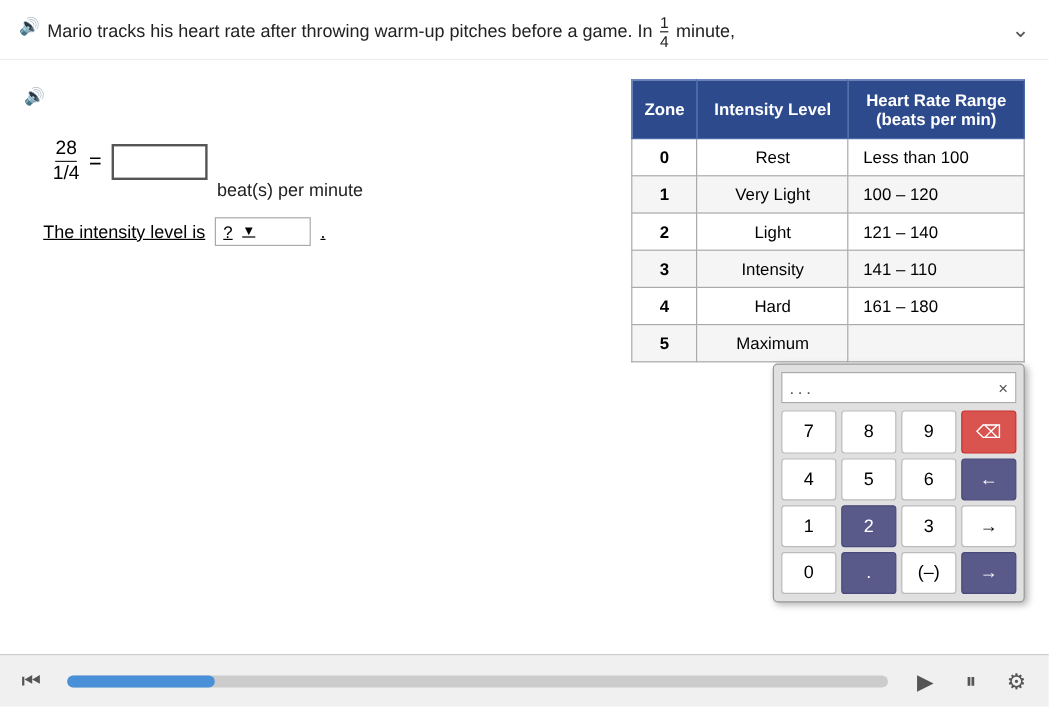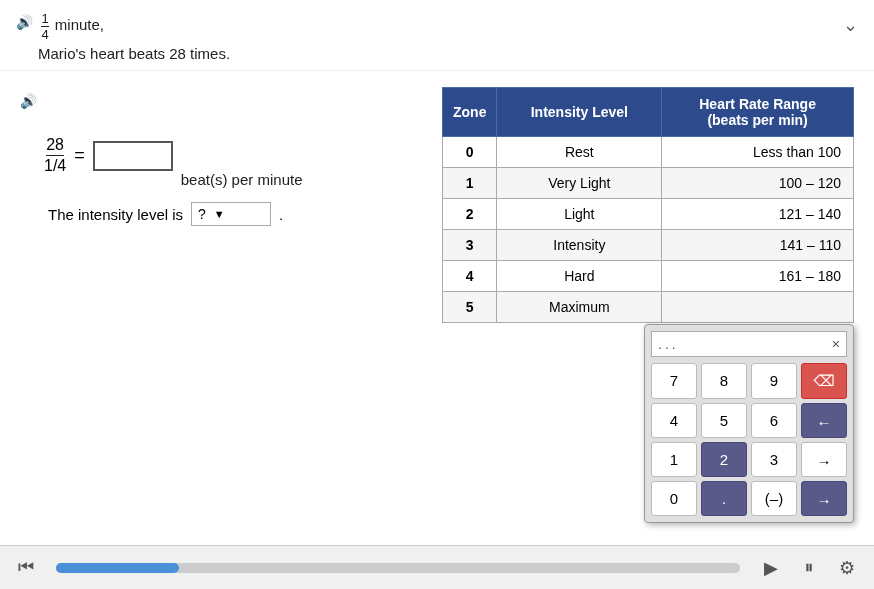--- a/index.html
+++ b/index.html
@@ -105,40 +105,41 @@
     .beat-label {
       font-size: 15px;
       color: #222;
       margin-top: 48px;
     }
 
     .intensity-row {
       display: flex;
       align-items: center;
       gap: 8px;
-      margin-left: 28px;
+      margin-left: 16px;
       font-size: 15px;
+      text-decoration: underline;
     }
 
     .intensity-dropdown {
       border: 1px solid #aaa;
       background: #fff;
       padding: 3px 6px;
       font-size: 14px;
       cursor: pointer;
       display: flex;
       align-items: center;
       gap: 4px;
       min-width: 80px;
       position: relative;
     }
 
     
     .right-panel {
-      width: 412px;
+      width: 328px;
       position: relative;
     }
 
     .heart-table {
       border-collapse: collapse;
       width: 100%;
       border: 1px solid #666;
     }
 
     .heart-table th {
@@ -159,21 +160,21 @@
       background: #fff;
     }
 
     .heart-table td:first-child {
       text-align: center;
       font-weight: bold;
       width: 50px;
     }
 
     .heart-table td:last-child {
-      text-align: right;
+      text-align: left;
     }
 
     .heart-table tr:nth-child(even) td {
       background: #f5f5f5;
     }
 
     
     .calc-popup {
       position: absolute;
       bottom: -200px;
@@ -321,29 +322,27 @@
       justify-content: center;
     }
   </style>
 </head>
 <body>
 
 <div class="top-bar">
   <div class="top-text">
     <span class="speaker-icon">🔊</span>
     <span>
+      <span>Mario tracks his heart rate after throwing warm-up pitches before a game. In</span>
       <span class="fraction-inline">
         <span class="num">1</span>
         <span class="den">4</span>
       </span>
       <span>minute,</span>
     </span>
-  </div>
-  <div style="margin-left:22px; font-size:15px; color:#222; margin-top:4px;">
-    <span>Mario's heart beats 28 times.</span>
   </div>
   <div class="chevron-down">⌄</div>
 </div>
 
 <div class="main-content">
 
   <div class="left-panel">
     <div class="question-block">
       <span class="speaker-icon">🔊</span>
       <div>

